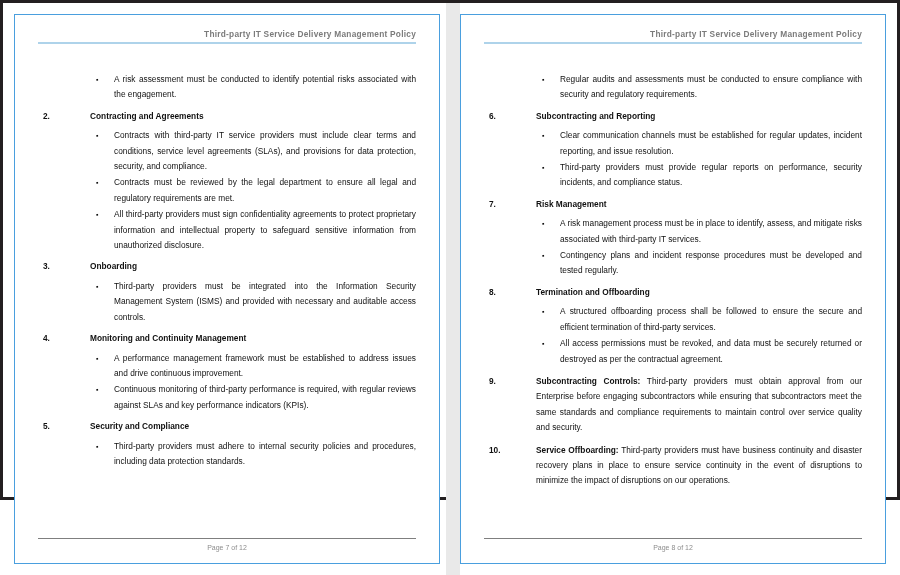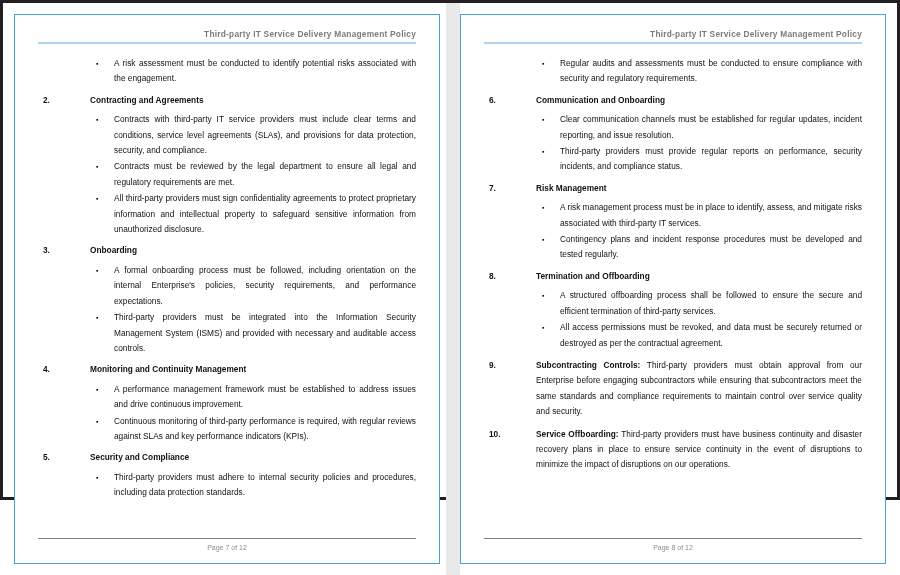--- a/index.html
+++ b/index.html
@@ -73,21 +73,21 @@
   }
   .page-header-rule {
     margin-top: 2px;
     height: 2px;
     background: #aed3ea;
   }
 
   
   .page-body {
     flex: 1 1 auto;
-    padding: 12px 23px 0 23px;
+    padding: 28px 23px 0 23px;
     overflow: hidden;
   }
 
   .num-item {
     position: relative;
     padding-left: 52px;
     margin: 0 0 3px 0;
     font-size: 8.3px;
     line-height: 15.4px;
     color: #111111;
@@ -173,21 +173,20 @@
           <div class="bullet-item"><span class="bullet-glyph">▪</span><span>A risk assessment must be conducted to identify potential risks associated with the engagement.</span></div>
         </div>
         <div class="num-item heading-only"><span class="num">2.</span><span class="heading">Contracting and Agreements</span></div>
         <div class="bullet-group">
           <div class="bullet-item"><span class="bullet-glyph">▪</span><span>Contracts with third-party IT service providers must include clear terms and conditions, service level agreements (SLAs), and provisions for data protection, security, and compliance.</span></div>
           <div class="bullet-item"><span class="bullet-glyph">▪</span><span>Contracts must be reviewed by the legal department to ensure all legal and regulatory requirements are met.</span></div>
           <div class="bullet-item"><span class="bullet-glyph">▪</span><span>All third-party providers must sign confidentiality agreements to protect proprietary information and intellectual property to safeguard sensitive information from unauthorized disclosure.</span></div>
         </div>
         <div class="num-item heading-only"><span class="num">3.</span><span class="heading">Onboarding</span></div>
         <div class="bullet-group">
-          <div class="bullet-item"><span class="bullet-glyph">▪</span><span>A formal onboarding process must be followed, including orientation on the internal Enterprise's policies, security requirements, and performance expectations.</span></div>
           <div class="bullet-item"><span class="bullet-glyph">▪</span><span>Third-party providers must be integrated into the Information Security Management System (ISMS) and provided with necessary and auditable access controls.</span></div>
         </div>
         <div class="num-item heading-only"><span class="num">4.</span><span class="heading">Monitoring and Continuity Management</span></div>
         <div class="bullet-group">
           <div class="bullet-item"><span class="bullet-glyph">▪</span><span>A performance management framework must be established to address issues and drive continuous improvement.</span></div>
           <div class="bullet-item"><span class="bullet-glyph">▪</span><span>Continuous monitoring of third-party performance is required, with regular reviews against SLAs and key performance indicators (KPIs).</span></div>
         </div>
         <div class="num-item heading-only"><span class="num">5.</span><span class="heading">Security and Compliance</span></div>
         <div class="bullet-group">
           <div class="bullet-item"><span class="bullet-glyph">▪</span><span>Third-party providers must adhere to internal security policies and procedures, including data protection standards.</span></div>
@@ -203,21 +202,21 @@
   <div class="page page-right">
     <div class="page-header">
       <div class="page-header-title">Third-party IT Service Delivery Management Policy</div>
       <div class="page-header-rule"></div>
     </div>
 
     <div class="page-body" id="body-1">
         <div class="bullet-group">
           <div class="bullet-item"><span class="bullet-glyph">▪</span><span>Regular audits and assessments must be conducted to ensure compliance with security and regulatory requirements.</span></div>
         </div>
-        <div class="num-item heading-only"><span class="num">6.</span><span class="heading">Communication and Onboarding</span></div>
+        <div class="num-item heading-only"><span class="num">6.</span><span class="heading">Subcontracting and Reporting</span></div>
         <div class="bullet-group">
           <div class="bullet-item"><span class="bullet-glyph">▪</span><span>Clear communication channels must be established for regular updates, incident reporting, and issue resolution.</span></div>
           <div class="bullet-item"><span class="bullet-glyph">▪</span><span>Third-party providers must provide regular reports on performance, security incidents, and compliance status.</span></div>
         </div>
         <div class="num-item heading-only"><span class="num">7.</span><span class="heading">Risk Management</span></div>
         <div class="bullet-group">
           <div class="bullet-item"><span class="bullet-glyph">▪</span><span>A risk management process must be in place to identify, assess, and mitigate risks associated with third-party IT services.</span></div>
           <div class="bullet-item"><span class="bullet-glyph">▪</span><span>Contingency plans and incident response procedures must be developed and tested regularly.</span></div>
         </div>
         <div class="num-item heading-only"><span class="num">8.</span><span class="heading">Termination and Offboarding</span></div>

